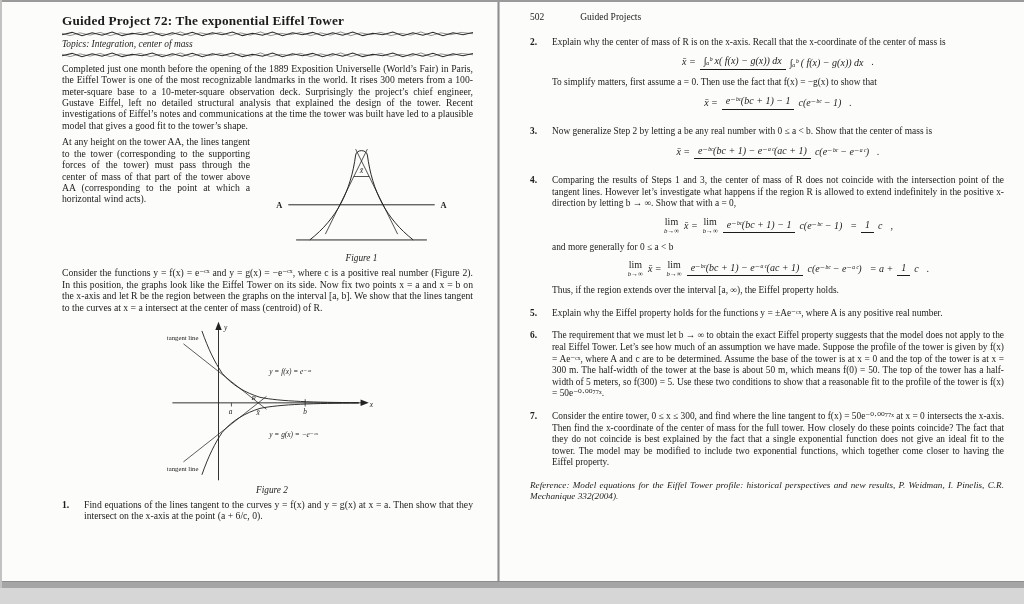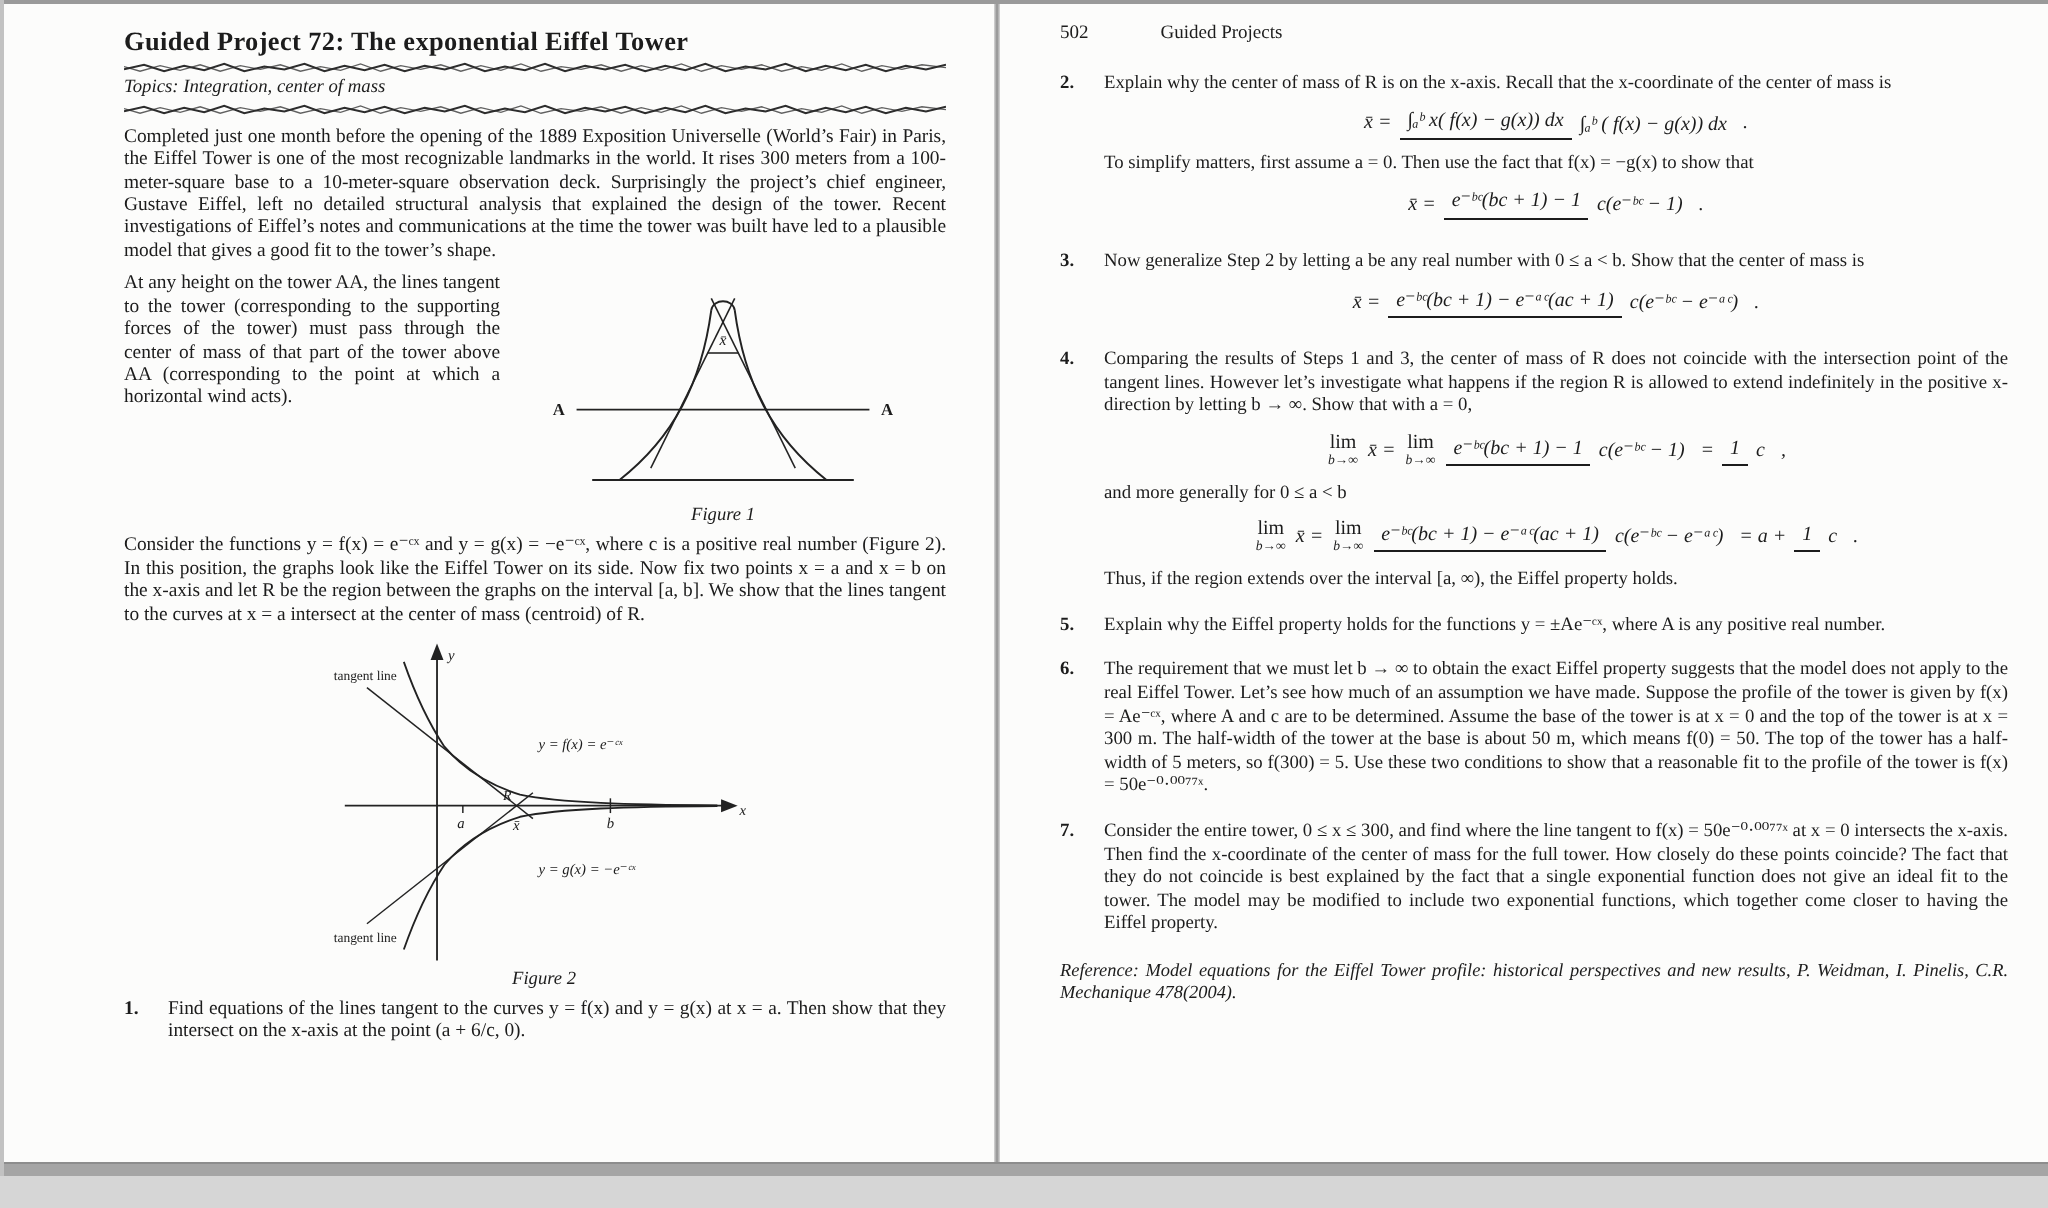--- a/index.html
+++ b/index.html
@@ -250,20 +250,20 @@
       </div>
     </div>
 
     <div class="li">
       <span class="li-num">7.</span>
       <div class="li-body">
         <p class="pt">Consider the entire tower, 0 ≤ x ≤ 300, and find where the line tangent to f(x) = 50e⁻⁰·⁰⁰⁷⁷ˣ at x = 0 intersects the x-axis. Then find the x-coordinate of the center of mass for the full tower. How closely do these points coincide? The fact that they do not coincide is best explained by the fact that a single exponential function does not give an ideal fit to the tower. The model may be modified to include two exponential functions, which together come closer to having the Eiffel property.</p>
       </div>
     </div>
 
-    <p class="reference">Reference: Model equations for the Eiffel Tower profile: historical perspectives and new results, P. Weidman, I. Pinelis, C.R. Mechanique 478(2004).</p>
+    <p class="reference">Reference: Model equations for the Eiffel Tower profile: historical perspectives and new results, P. Weidman, I. Pinelis, C.R. Mechanique 332(2004).</p>
   </div>
 
   <div class="divider"></div>
   <div class="edge-top"></div>
   <div class="edge-bottom"></div>
   <div class="edge-left"></div>
 </div>
 
 </body></html>

